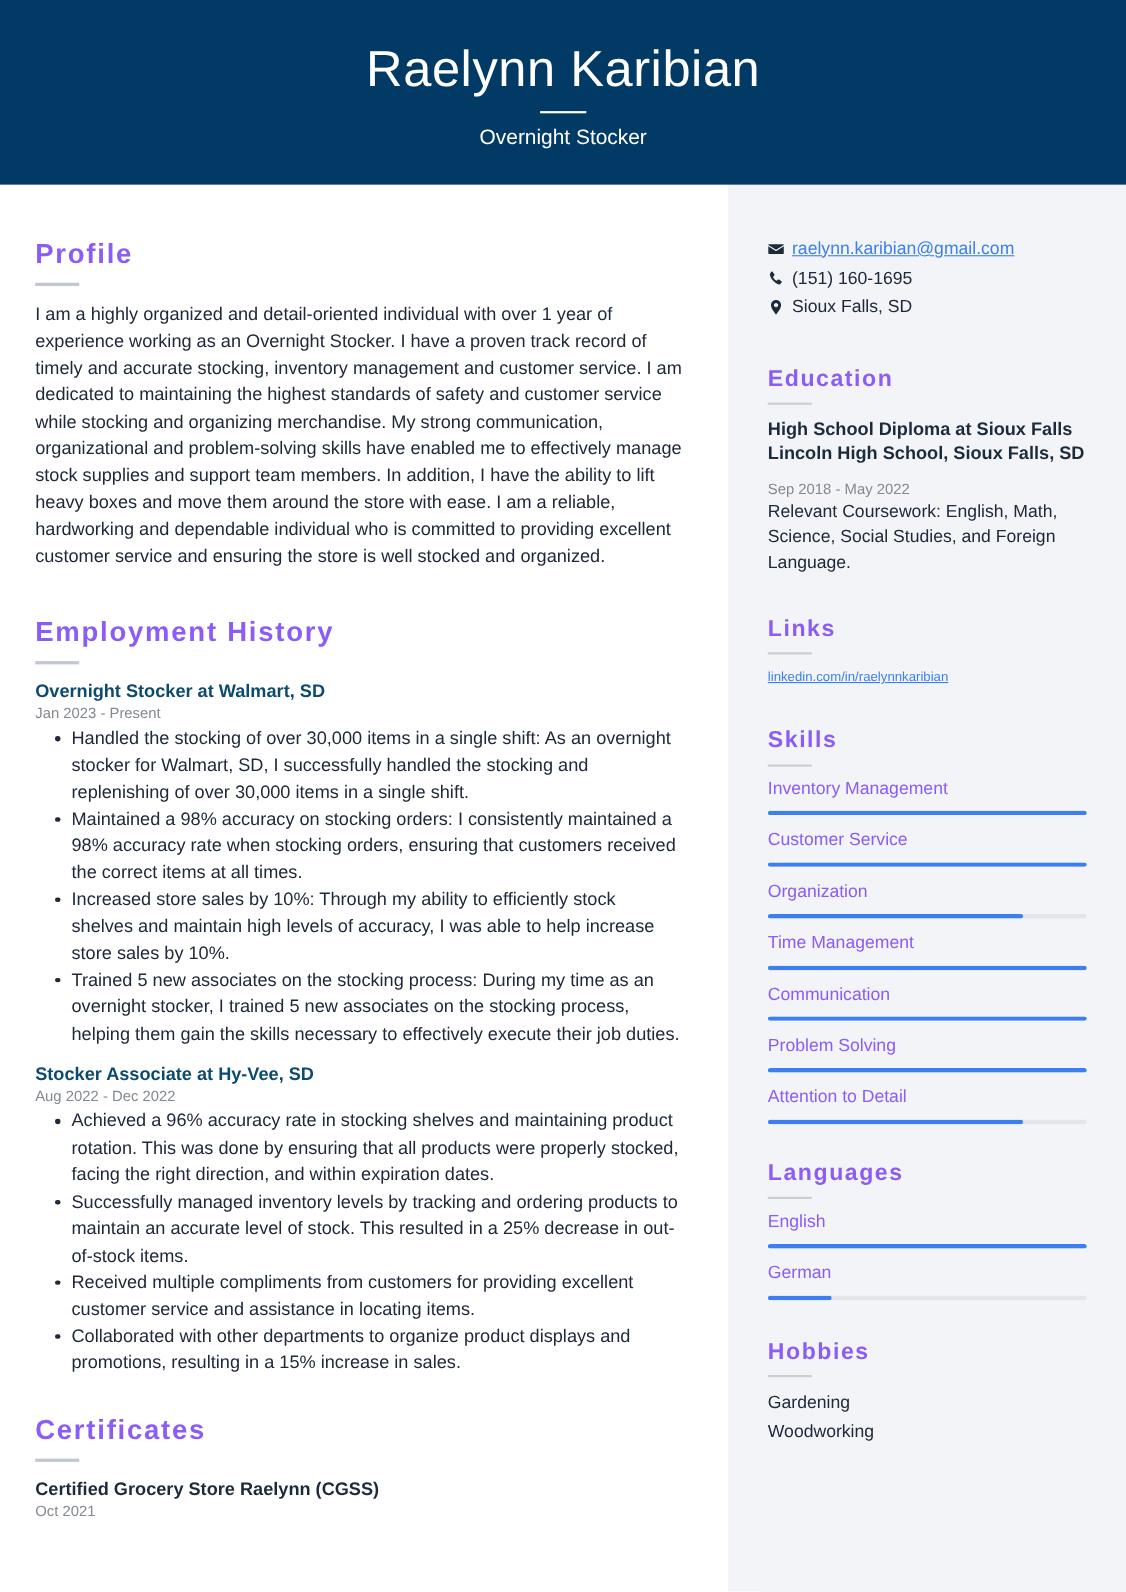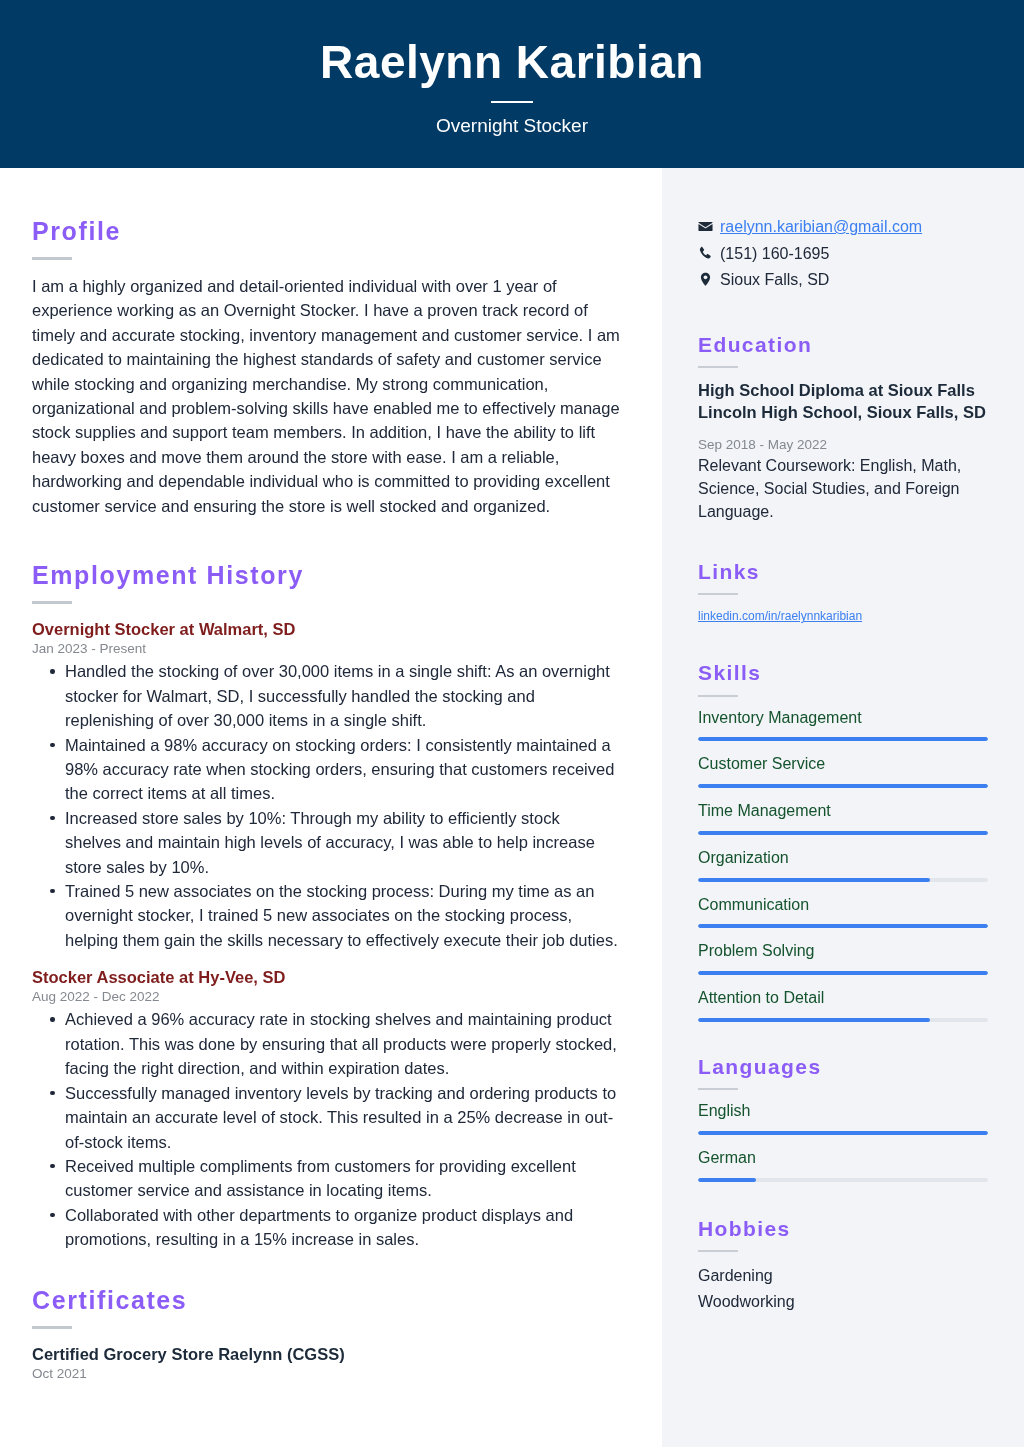--- a/index.html
+++ b/index.html
@@ -25,21 +25,21 @@
     height: 168px;
     display: flex;
     flex-direction: column;
     align-items: center;
     justify-content: center;
     padding-top: 6px;
   }
   .header-name {
     color: #ffffff;
     font-size: 46px;
-    font-weight: 700;
+    font-weight: 400;
     letter-spacing: 0.5px;
     line-height: 1.1;
     text-align: center;
   }
   .header-divider {
     width: 42px;
     height: 2px;
     background: #ffffff;
     margin: 13px 0 12px 0;
   }
@@ -97,21 +97,21 @@
   .profile-text {
     font-size: 16.5px;
     line-height: 1.48;
     color: #20293a;
   }
 
   .job { margin-bottom: 6px; }
   .job-title {
     font-size: 16.5px;
     font-weight: 700;
-    color: #7f1d1d;
+    color: #0c4a6e;
     line-height: 1.35;
     margin-bottom: 1px;
   }
   .job-dates {
     font-size: 13.5px;
     color: #84898f;
     margin-bottom: 3px;
   }
   .job-bullets {
     list-style: none;
@@ -201,21 +201,21 @@
   .side-link {
     font-size: 12px;
     color: #3b7ff0;
     text-decoration: underline;
     display: inline-block;
   }
 
   .bar-item { margin-bottom: 13px; }
   .bar-label {
     font-size: 16px;
-    color: #14532d;
+    color: #8b5cf6;
     line-height: 1.3;
     margin-bottom: 9px;
   }
   .bar-track {
     width: 100%;
     height: 4px;
     background: #e2e6ea;
     border-radius: 2px;
     overflow: hidden;
   }
@@ -355,29 +355,29 @@
                 <div class="bar-fill" style="width: 100%;"></div>
               </div>
             </div>
             <div class="bar-item">
               <div class="bar-label">Customer Service</div>
               <div class="bar-track">
                 <div class="bar-fill" style="width: 100%;"></div>
               </div>
             </div>
             <div class="bar-item">
+              <div class="bar-label">Organization</div>
+              <div class="bar-track">
+                <div class="bar-fill" style="width: 80%;"></div>
+              </div>
+            </div>
+            <div class="bar-item">
               <div class="bar-label">Time Management</div>
               <div class="bar-track">
                 <div class="bar-fill" style="width: 100%;"></div>
-              </div>
-            </div>
-            <div class="bar-item">
-              <div class="bar-label">Organization</div>
-              <div class="bar-track">
-                <div class="bar-fill" style="width: 80%;"></div>
               </div>
             </div>
             <div class="bar-item">
               <div class="bar-label">Communication</div>
               <div class="bar-track">
                 <div class="bar-fill" style="width: 100%;"></div>
               </div>
             </div>
             <div class="bar-item">
               <div class="bar-label">Problem Solving</div>

